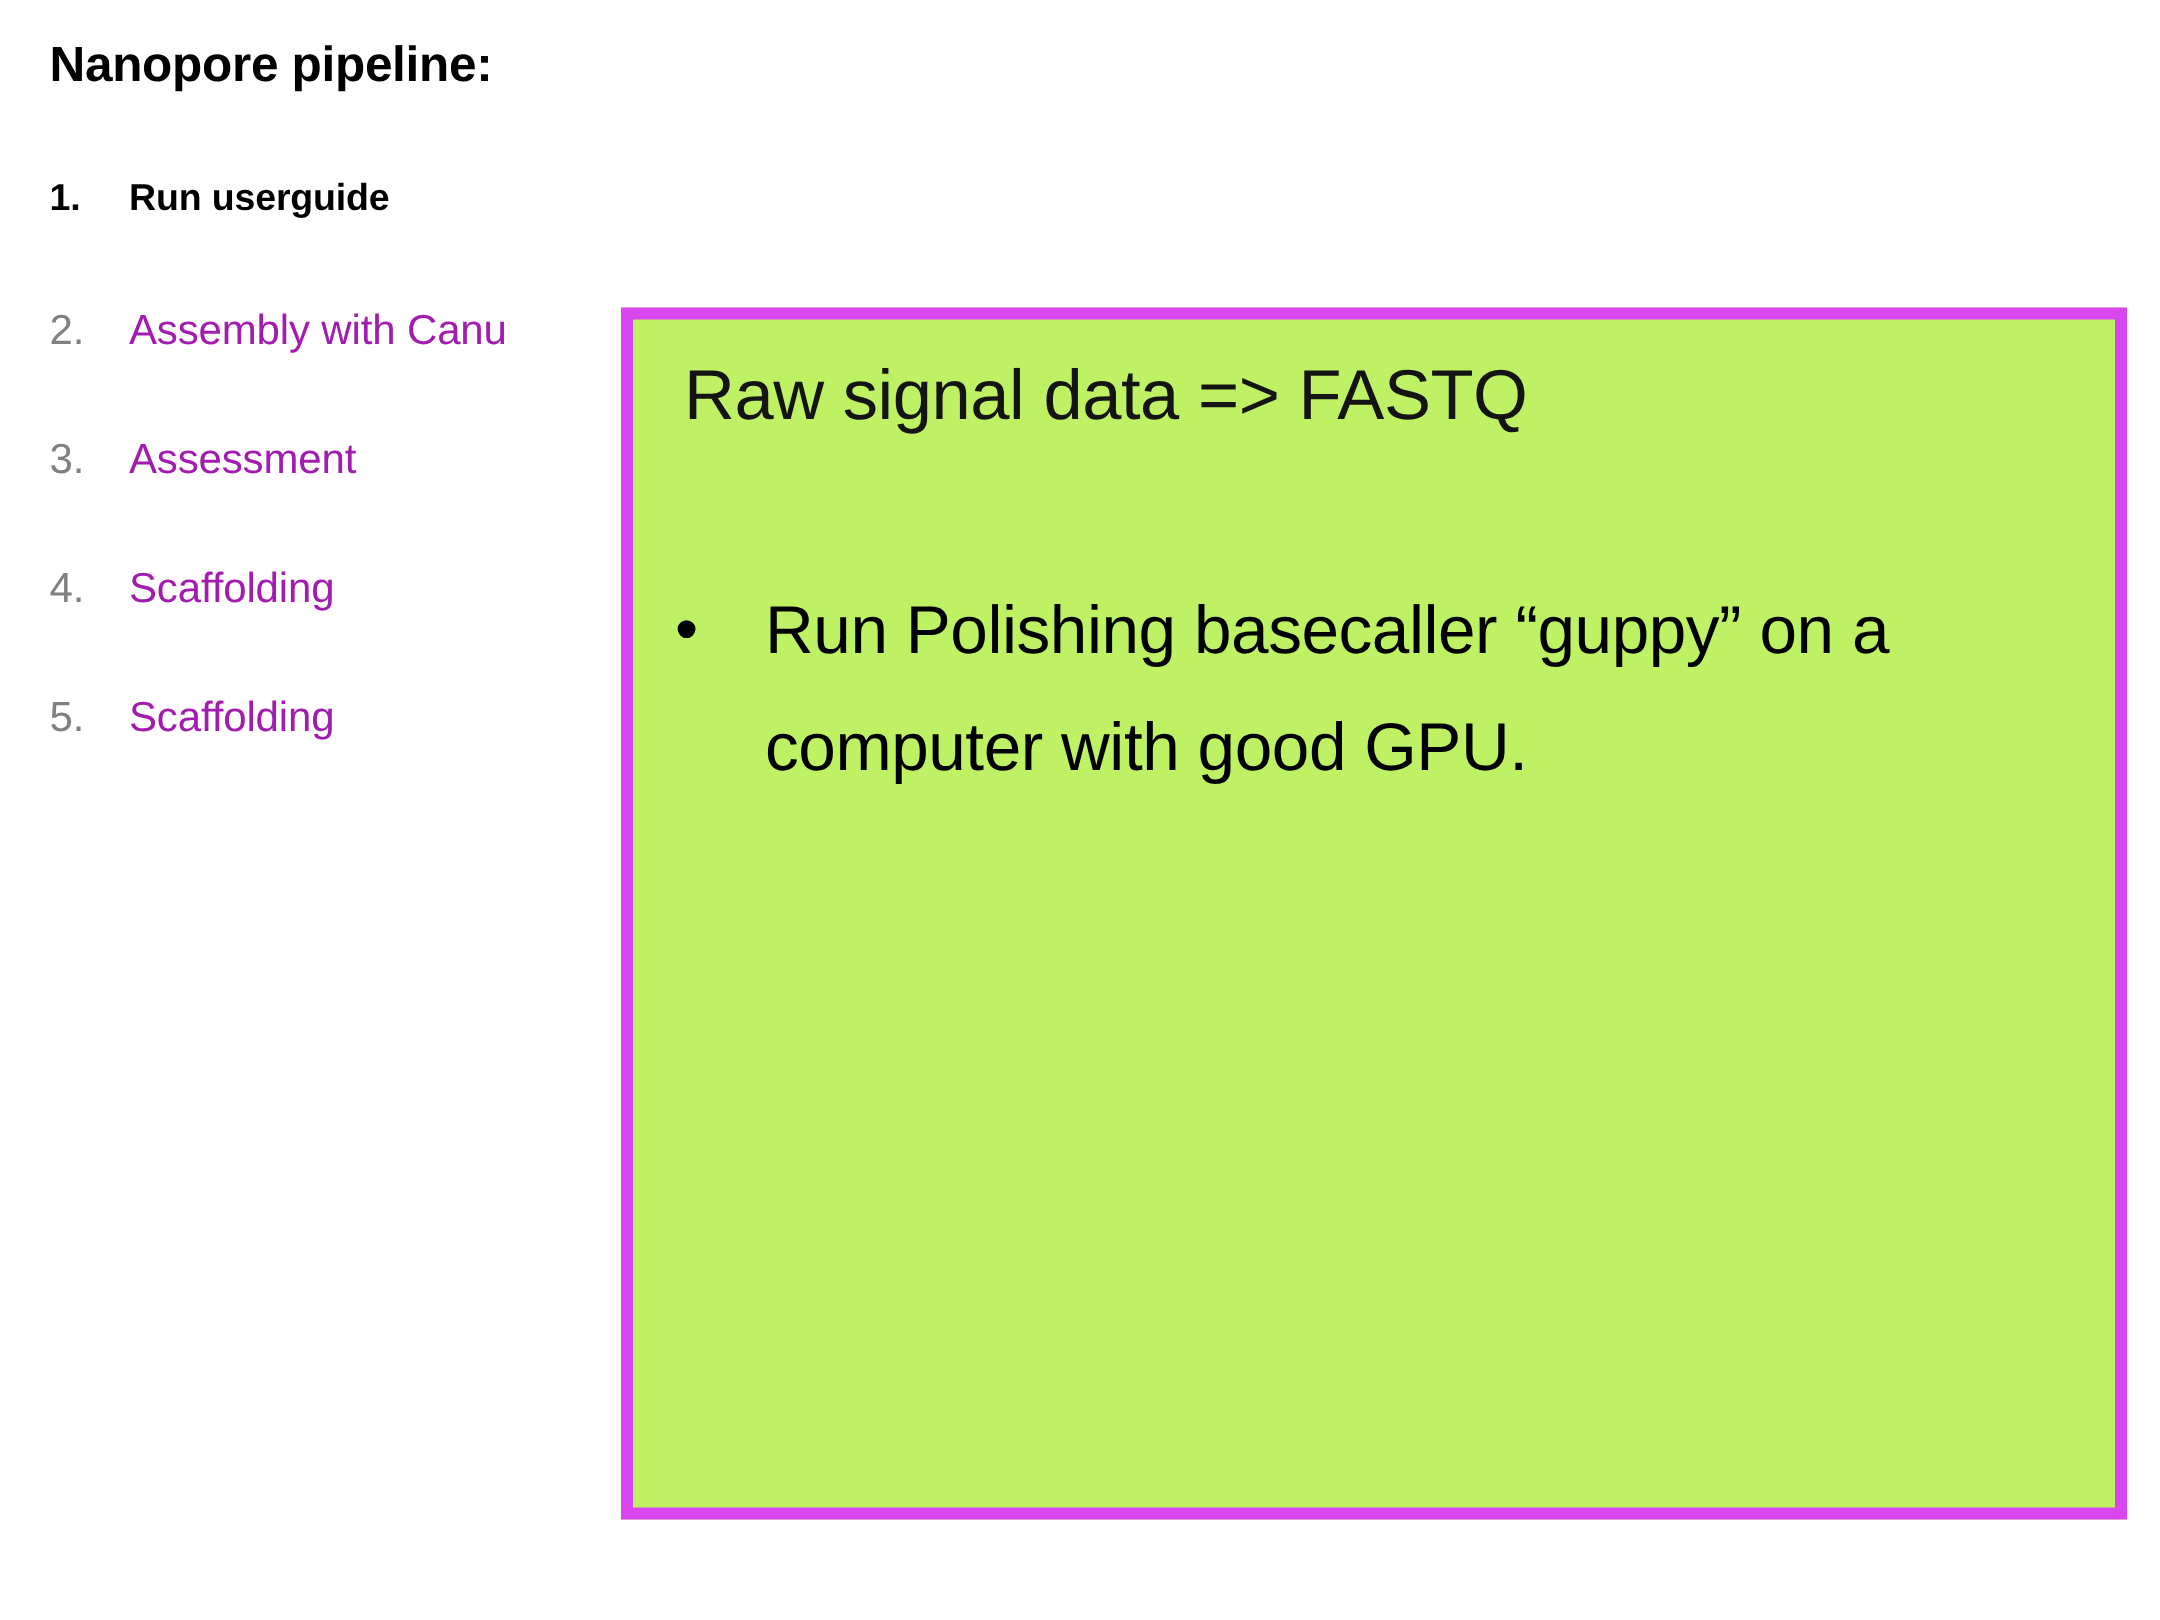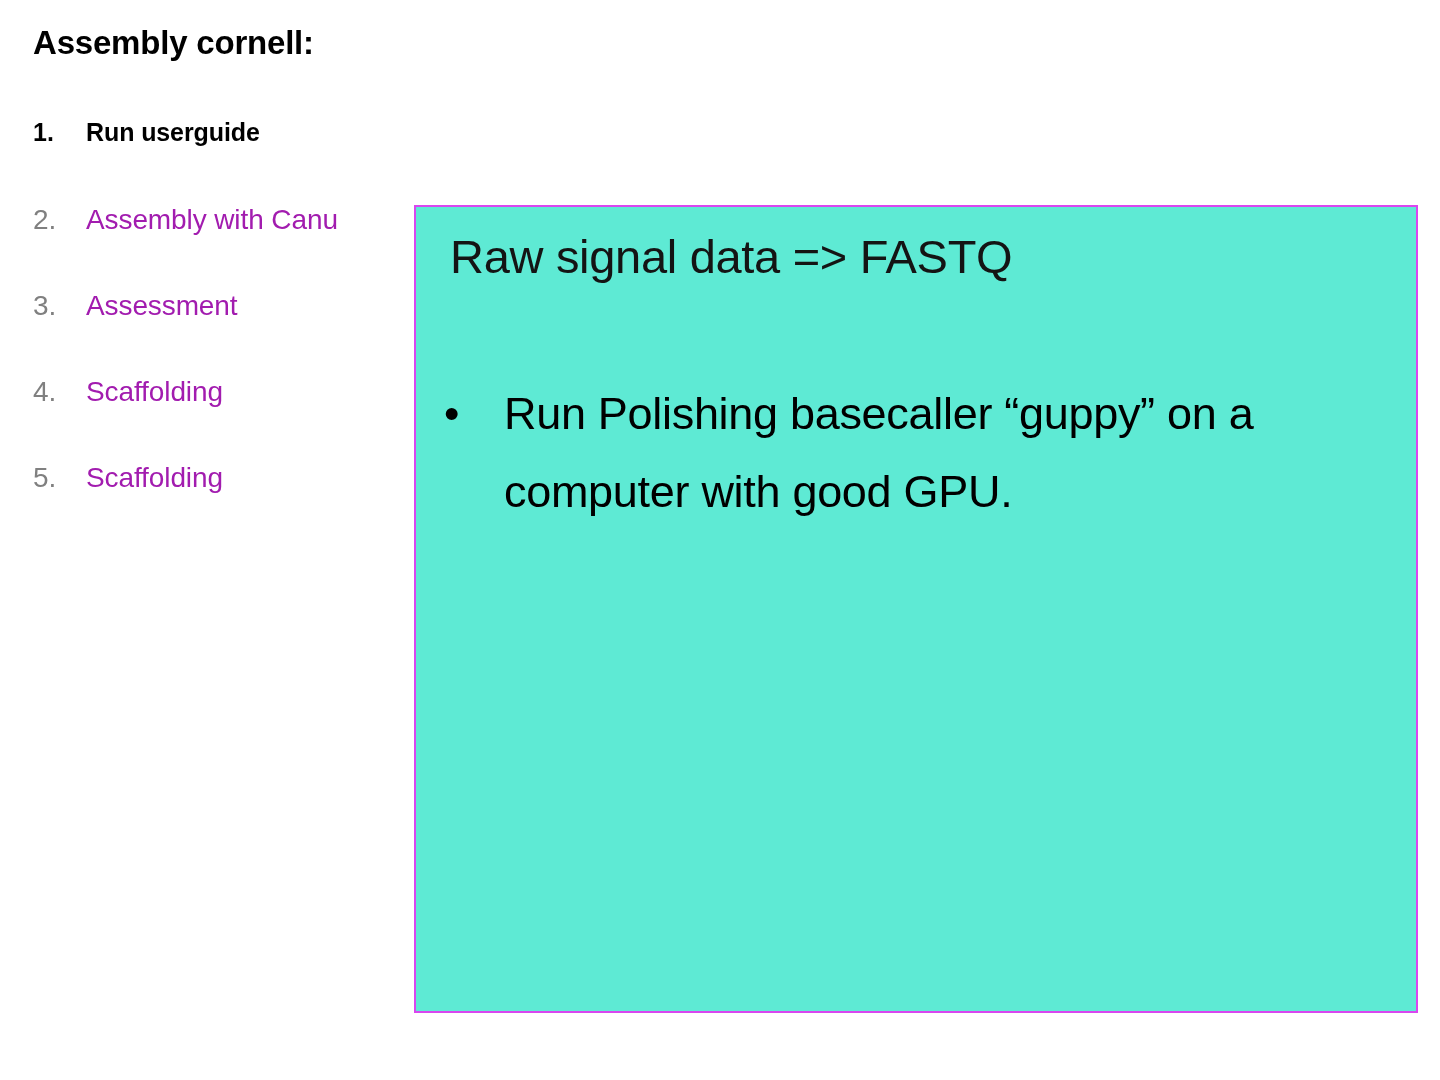--- a/index.html
+++ b/index.html
@@ -59,22 +59,22 @@
     font-size: 25px;
   }
 
   
   .content-panel {
     position: absolute;
     left: 414px;
     top: 205px;
     width: 1004px;
     height: 808px;
-    background: #5eead4;
-    border: 2px solid #d946ef;
+    background: #bef264;
+    border: 8px solid #d946ef;
     box-sizing: border-box;
   }
 
   .panel-heading {
     position: absolute;
     left: 34px;
     top: 22px;
     font-size: 47px;
     color: #141414;
     white-space: nowrap;
@@ -116,21 +116,21 @@
     text-decoration: underline;
     text-underline-offset: 3px;
     word-break: break-all;
     letter-spacing: -0.15px;
     cursor: pointer;
   }
 </style>
 </head>
 <body>
 
-<div class="slide-title">Assembly cornell:</div>
+<div class="slide-title">Nanopore pipeline:</div>
 
 <div class="pipeline-list">
 
   <div class="pipeline-item active">
     <span class="num">1.</span>
     <span class="label">Run userguide</span>
   </div>
 
   <div class="pipeline-item">
     <span class="num">2.</span>

